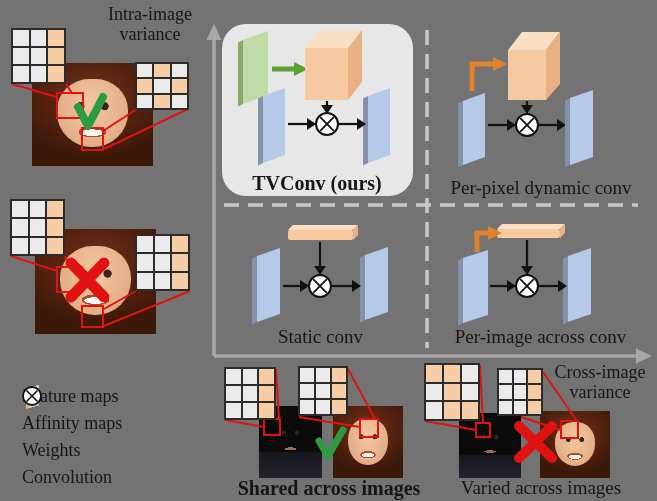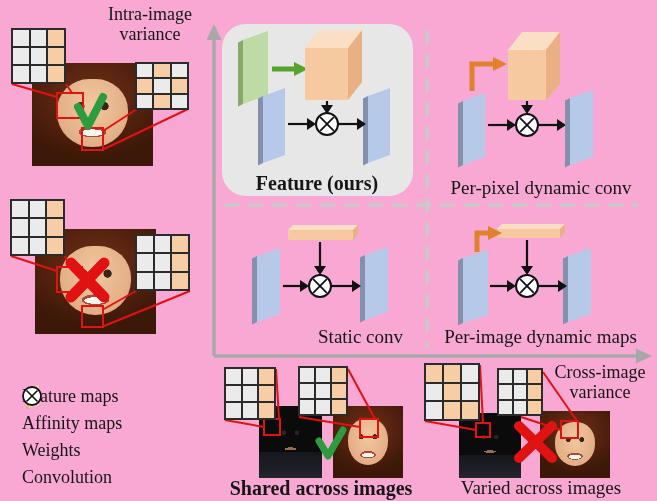--- a/index.html
+++ b/index.html
@@ -1,16 +1,16 @@
 <!DOCTYPE html>
 <html style="--feature_maps: #b7c9e9; --feature_side: #8391ad; --weights: #f7c9a0; --weights_top: #fbdfc4; --weights_side: #e9b183; --affinity: #bedaa5; --affinity_side: #89a969; --panel: #e7e7e7; --axis: #a8a8a8; --dash: #c9c9c9; --red: #e01212; --check: #2d9c41; --green_arrow: #58a32e; --orange_arrow: #e2812c; --grid_gray: #ebebeb; --grid_orange: #f7cda6; --grid_line: #2b2b2b;"><head>
 <meta charset="utf-8">
 <style>
   html,body{margin:0;padding:0;background:#fff;}
-  #stage{position:relative;width:657px;height:501px;background:#f9a8d4;overflow:hidden;
+  #stage{position:relative;width:657px;height:501px;background:#737373;overflow:hidden;
          font-family:"Liberation Serif","DejaVu Serif",serif;color:#111;}
   svg{position:absolute;left:0;top:0;}
   .lbl{position:absolute;text-align:center;line-height:1.12;color:#161616;}
   .b{font-weight:bold;}
   
   .f-feat{fill:var(--feature_maps,#b7c9e9);}
   .f-feats{fill:var(--feature_side,#8391ad);}
   .f-w{fill:var(--weights,#f7c9a0);}
   .f-wt{fill:var(--weights_top,#fbdfc4);}
   .f-ws{fill:var(--weights_side,#e9b183);}
@@ -368,26 +368,26 @@
   <div class="lbl" style="left:85px;top:4px;width:130px;font-size:18px;">
     <div>Intra-image</div>
     <div>variance</div>
   </div>
   <div class="lbl" style="left:543px;top:362px;width:114px;font-size:18px;">
     <div>Cross-image</div>
     <div>variance</div>
   </div>
 
 
-  <div class="lbl b" style="left:226px;top:172px;width:182px;font-size:20px;">Feature (ours)</div>
+  <div class="lbl b" style="left:226px;top:172px;width:182px;font-size:20px;">TVConv (ours)</div>
   <div class="lbl" style="left:432px;top:177px;width:218px;font-size:19px;">Per-pixel dynamic conv</div>
-  <div class="lbl" style="left:238px;top:326px;width:165px;font-size:19px;text-align:right;">Static conv</div>
-  <div class="lbl" style="left:424px;top:326px;width:233px;font-size:19px;">Per-image dynamic maps</div>
-
-  <div class="lbl b" style="left:212px;top:477px;width:218px;font-size:20px;">Shared across images</div>
+  <div class="lbl" style="left:238px;top:326px;width:165px;font-size:19px;">Static conv</div>
+  <div class="lbl" style="left:424px;top:326px;width:233px;font-size:19px;">Per-image across conv</div>
+
+  <div class="lbl b" style="left:220px;top:477px;width:218px;font-size:20px;">Shared across images</div>
   <div class="lbl" style="left:429px;top:477px;width:224px;font-size:19px;">Varied across images</div>
 
   <div id="legend">
     <div class="lrow">
       <svg width="20" height="26" viewBox="0 0 20 26">
         <polygon points="4,6.5 7,5 7,25 4,26" class="f-feats"></polygon>
         <polygon points="7,5 17,2 17,22 7,25" class="f-feat"></polygon>
       </svg>
       <span class="txt">Feature maps</span>
     </div>

